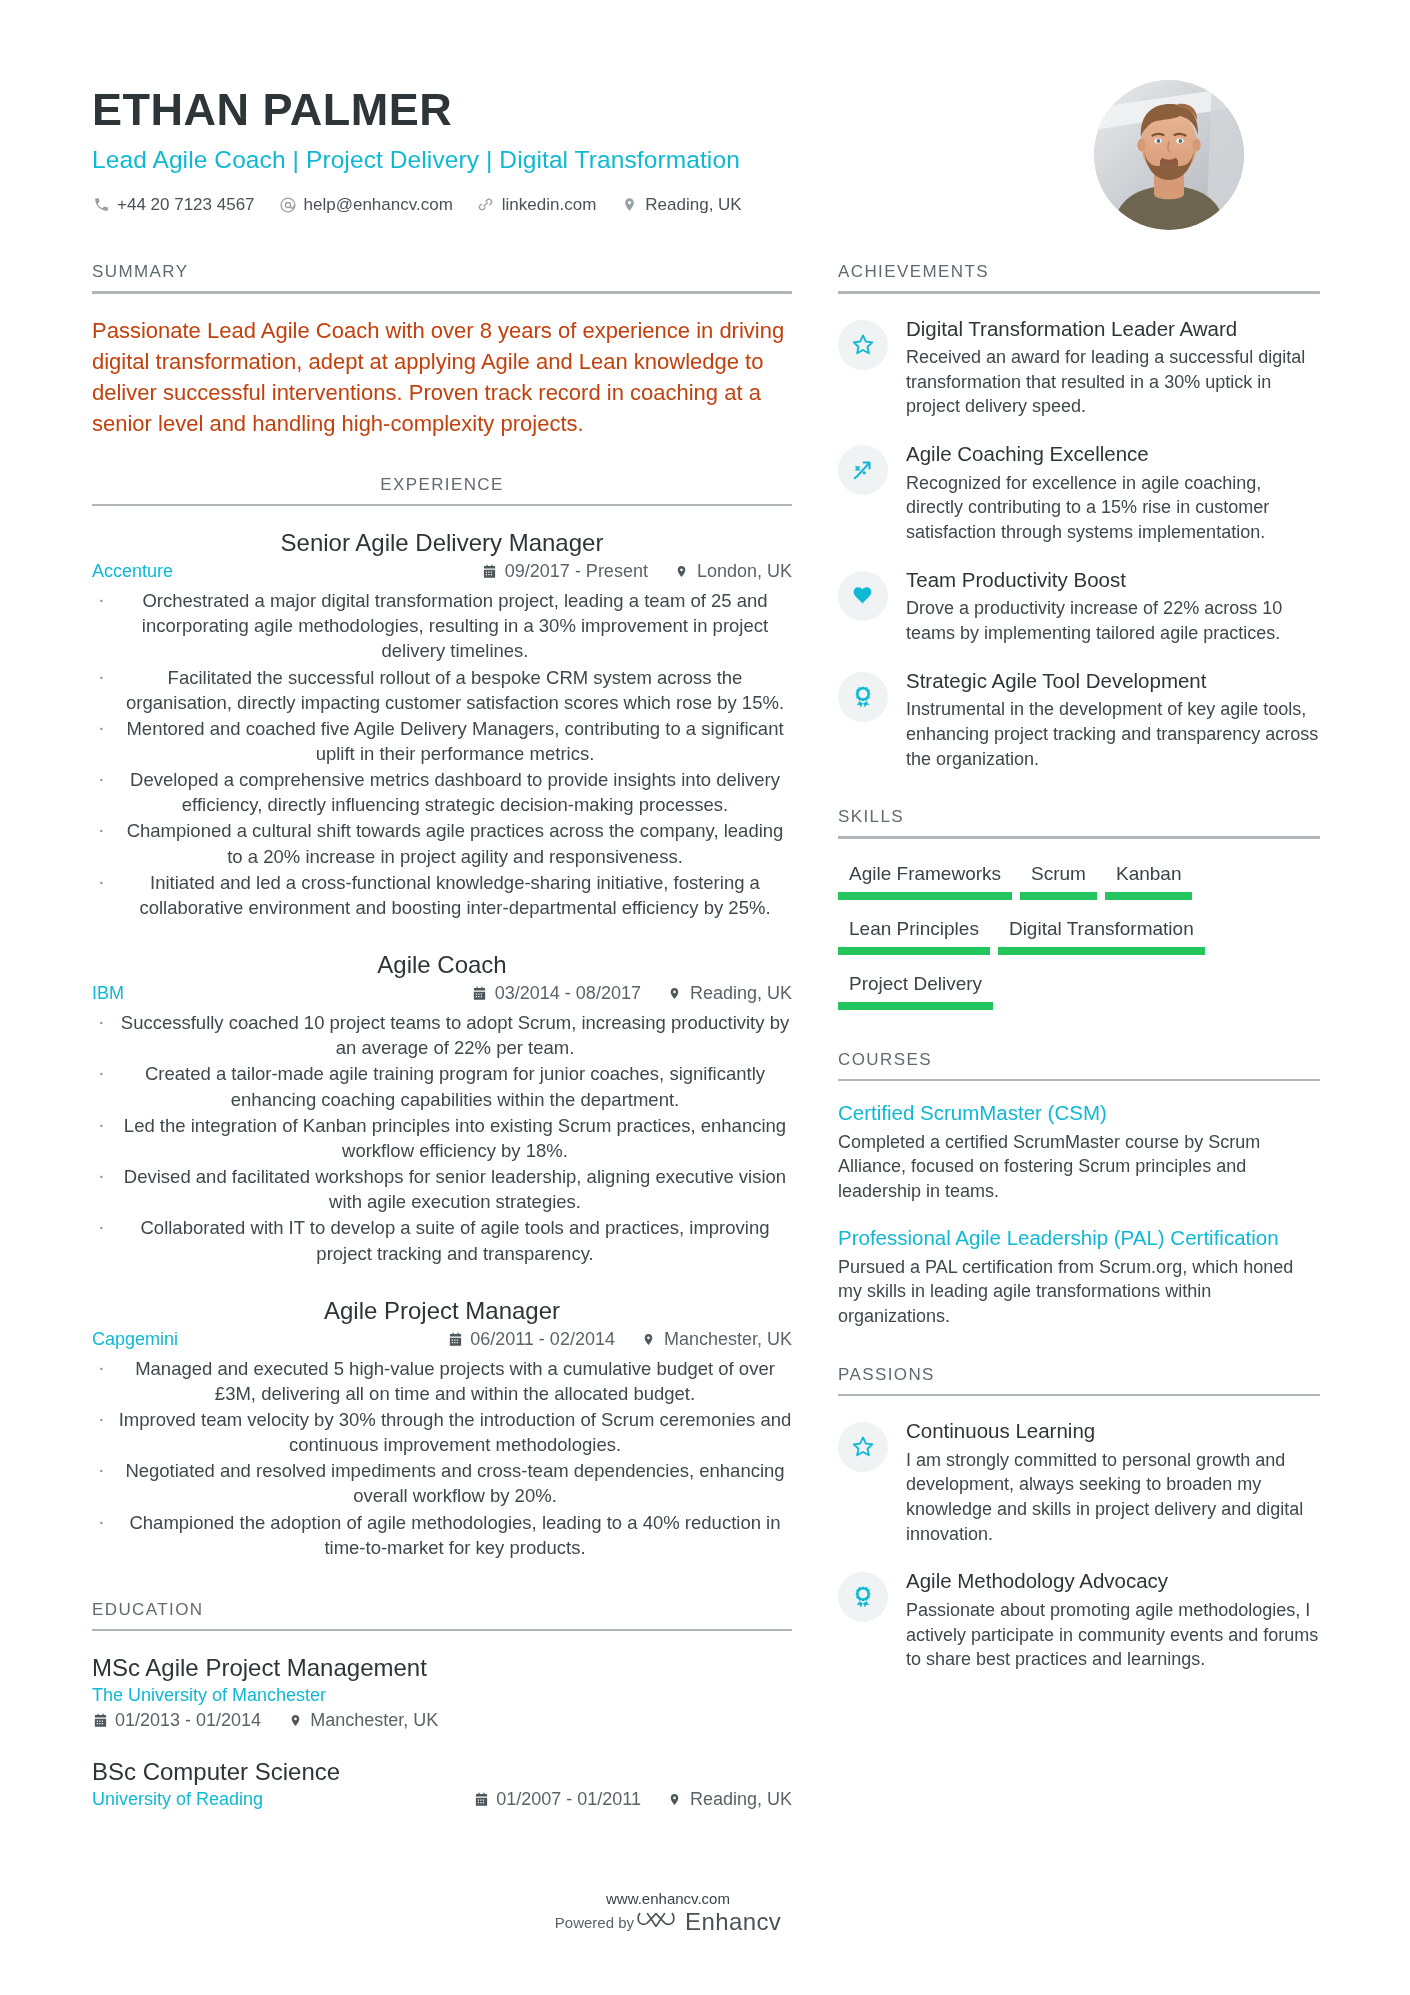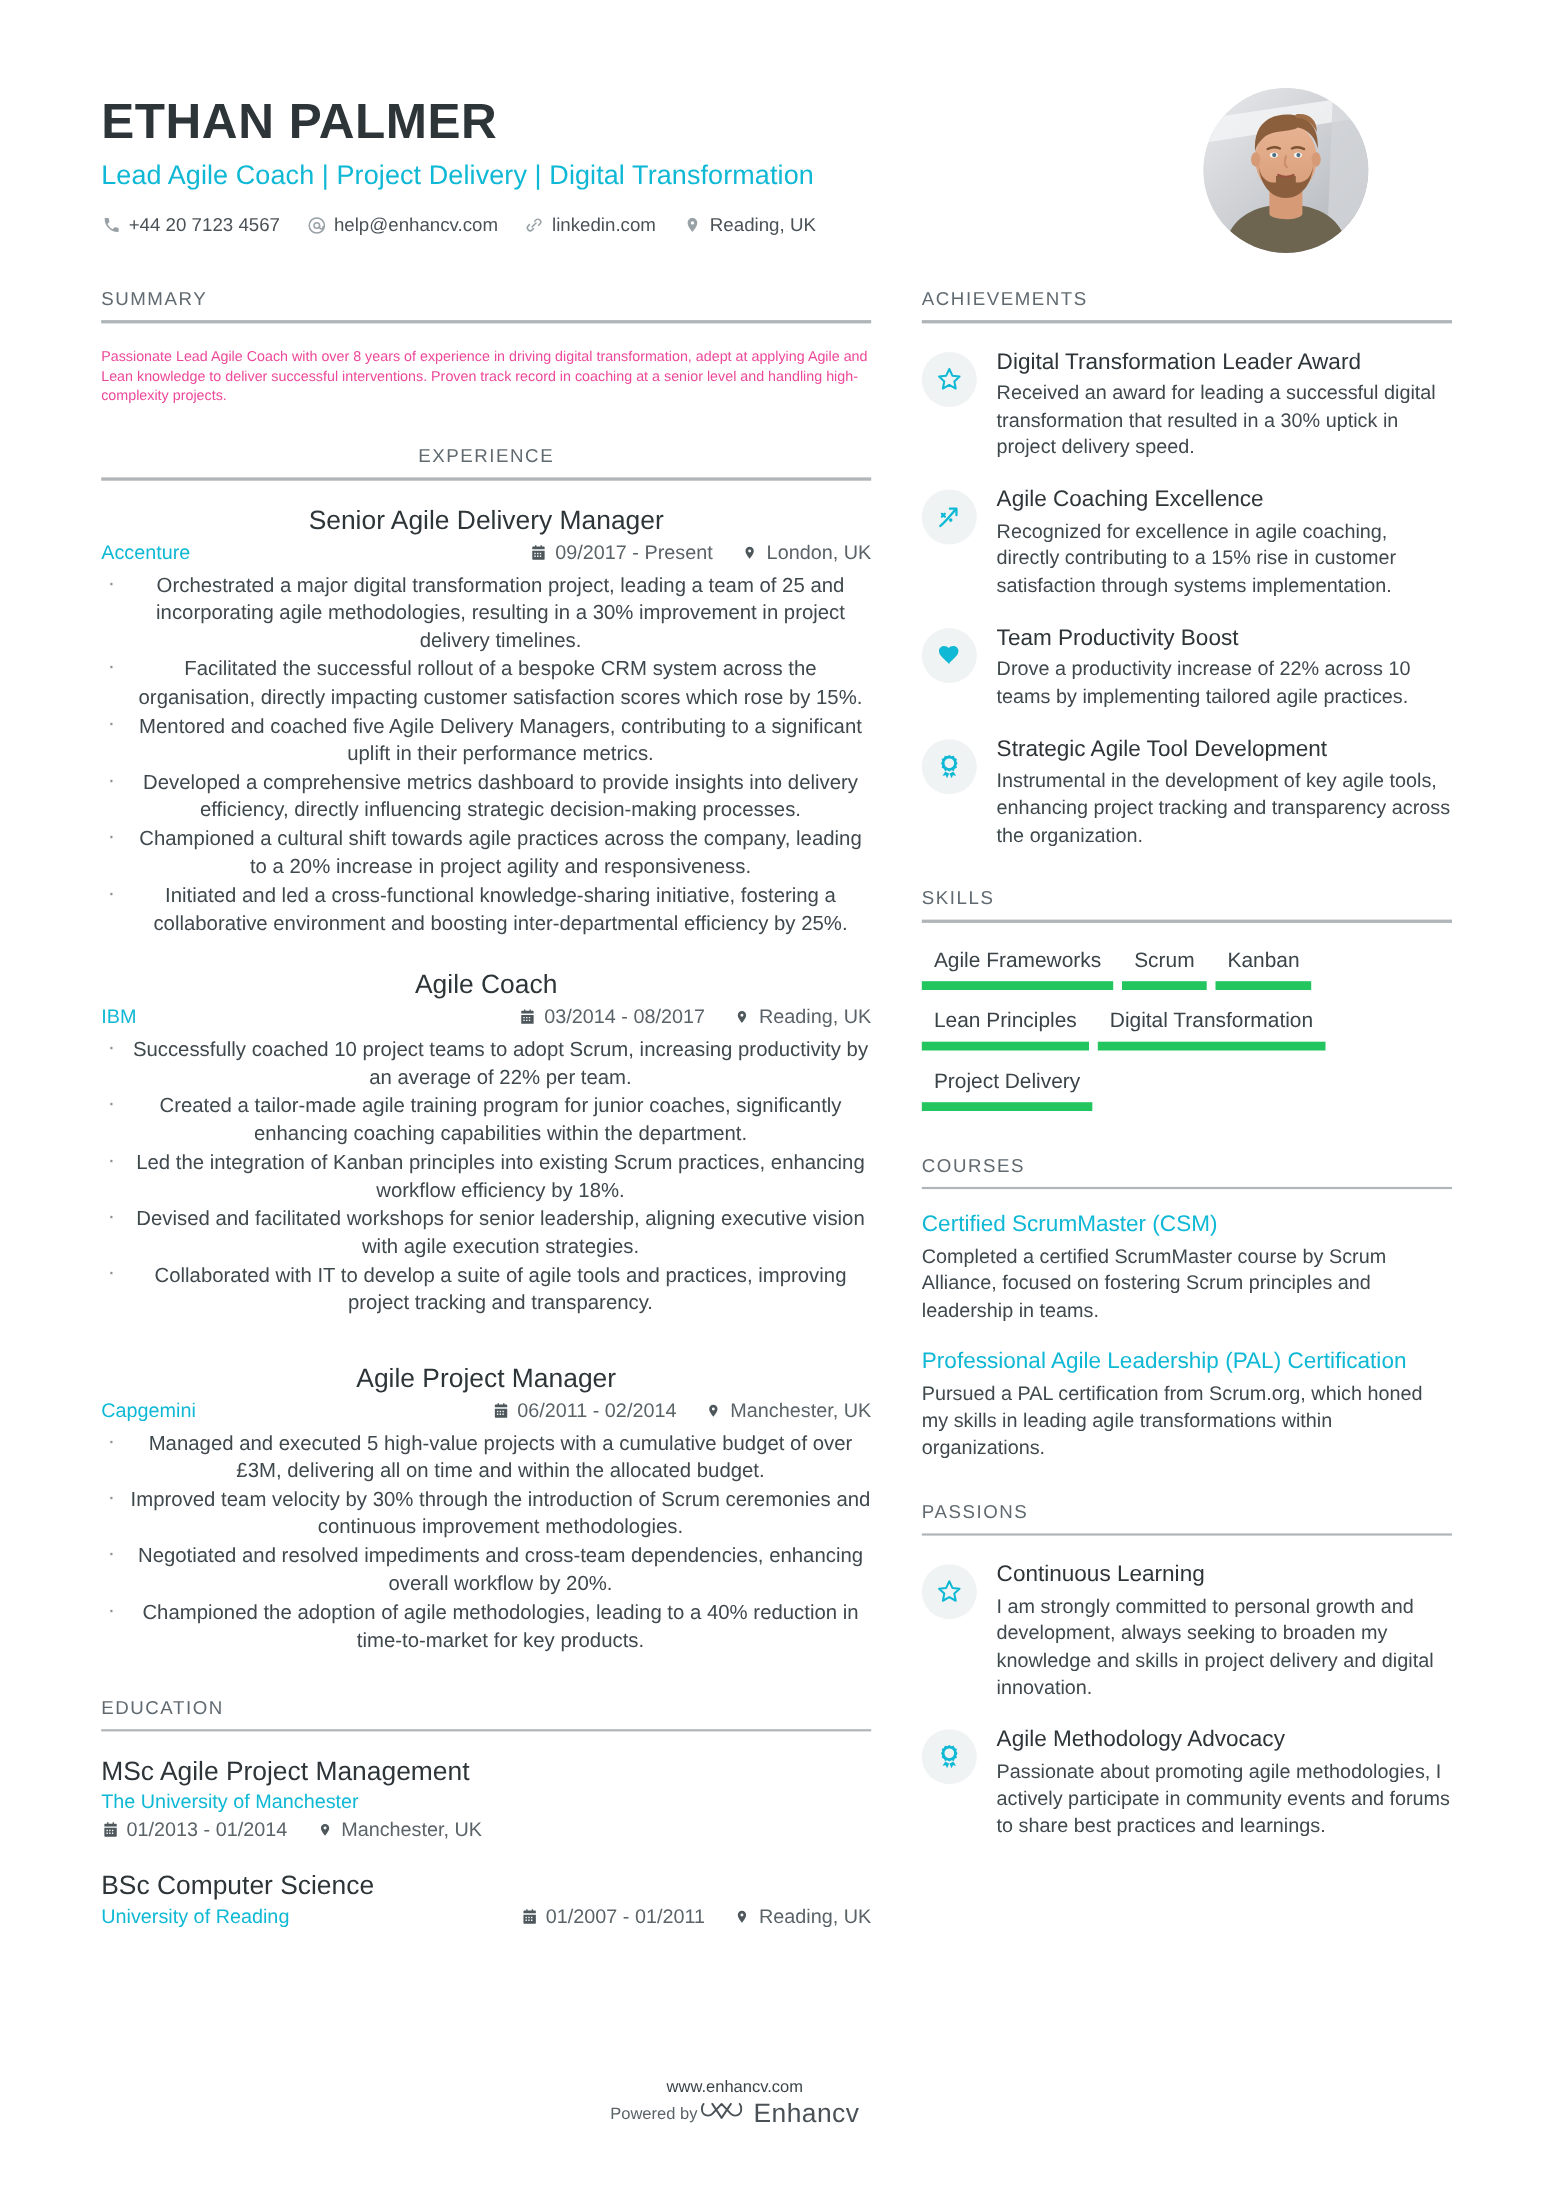--- a/index.html
+++ b/index.html
@@ -97,23 +97,23 @@
   .sec-rule {
     height: 2.5px;
     background: #b0b5b9;
     width: 100%;
   }
   .section { margin-bottom: 8px; }
   .section + .section { margin-top: 30px; }
 
   
   .summary-text {
-    font-size: 13px;
+    font-size: 22px;
     line-height: 1.41;
-    color: #ec4899;
+    color: #c2410c;
     margin-top: 21px;
   }
 
   
   .job { margin-top: 22px; }
   .job-title {
     font-size: 24px;
     color: #2e3538;
     line-height: 1.25;
     margin-bottom: 3px;
@@ -457,21 +457,21 @@
           </div>
           <ul class="bullets">
             <li>Successfully coached 10 project teams to adopt Scrum, increasing productivity by an average of 22% per team.</li>
             <li>Created a tailor-made agile training program for junior coaches, significantly enhancing coaching capabilities within the department.</li>
             <li>Led the integration of Kanban principles into existing Scrum practices, enhancing workflow efficiency by 18%.</li>
             <li>Devised and facilitated workshops for senior leadership, aligning executive vision with agile execution strategies.</li>
             <li>Collaborated with IT to develop a suite of agile tools and practices, improving project tracking and transparency.</li>
           </ul>
         </div>
 
-        <div class="job" style="margin-top:42px;">
+        <div class="job" style="margin-top:30px;">
           <div class="job-title">Agile Project Manager</div>
           <div class="job-meta">
             <span class="company">Capgemini</span>
             <span class="meta-spacer"></span>
             <span class="meta-chunk">
               <span class="mi">
                 <svg width="15" height="15" viewBox="0 0 24 24" fill="currentColor">
                   <path d="M7 1h2v2h6V1h2v2h3a1 1 0 011 1v3H3V4a1 1 0 011-1h3V1zM3 9h18v12a1 1 0 01-1 1H4a1 1 0 01-1-1V9zm3 3v2h2v-2H6zm4 0v2h2v-2h-2zm4 0v2h2v-2h-2zm-8 4v2h2v-2H6zm4 0v2h2v-2h-2zm4 0v2h2v-2h-2z"></path>
                 </svg>
               </span>

